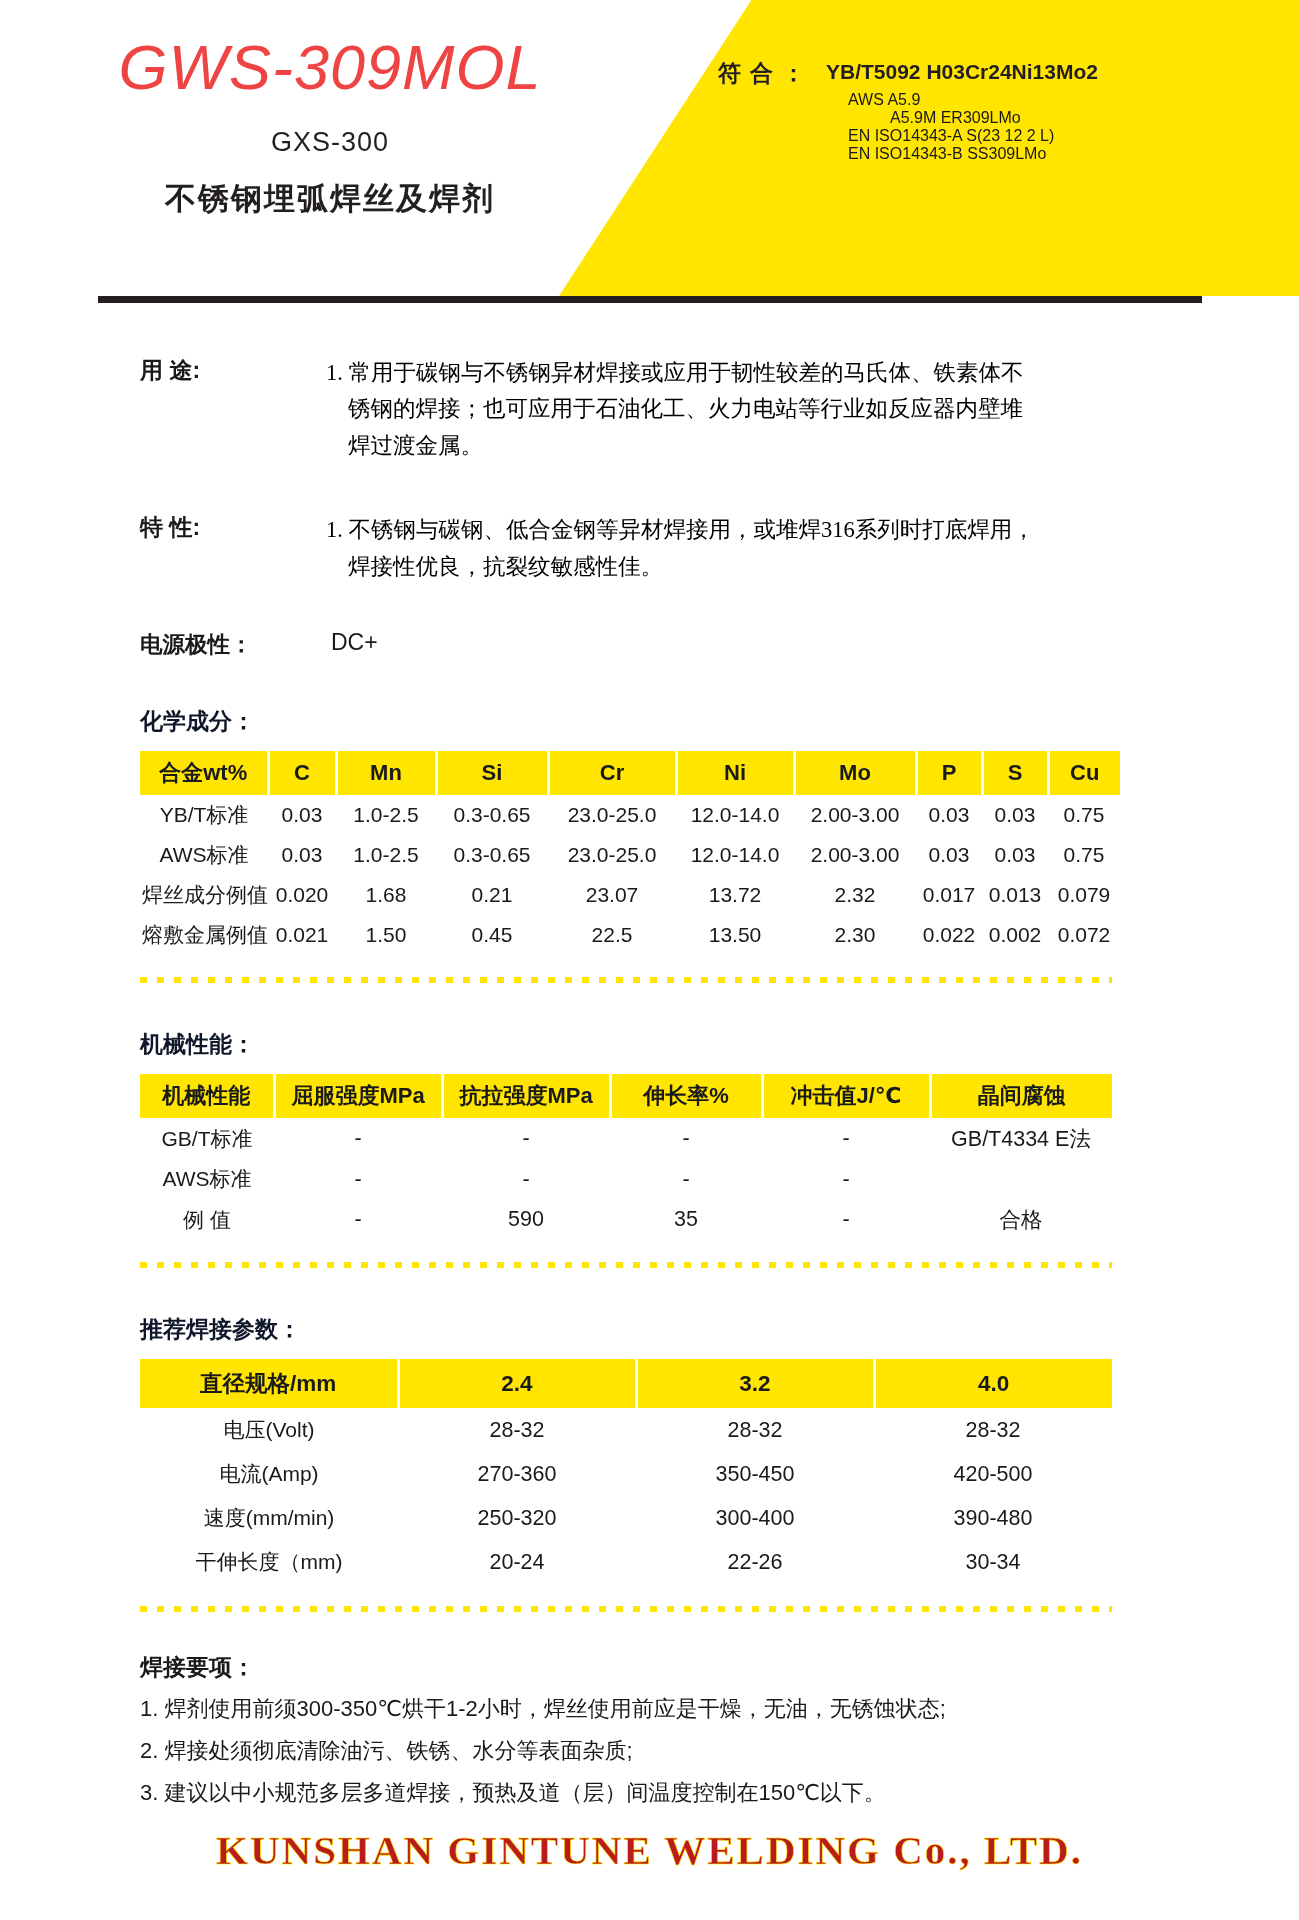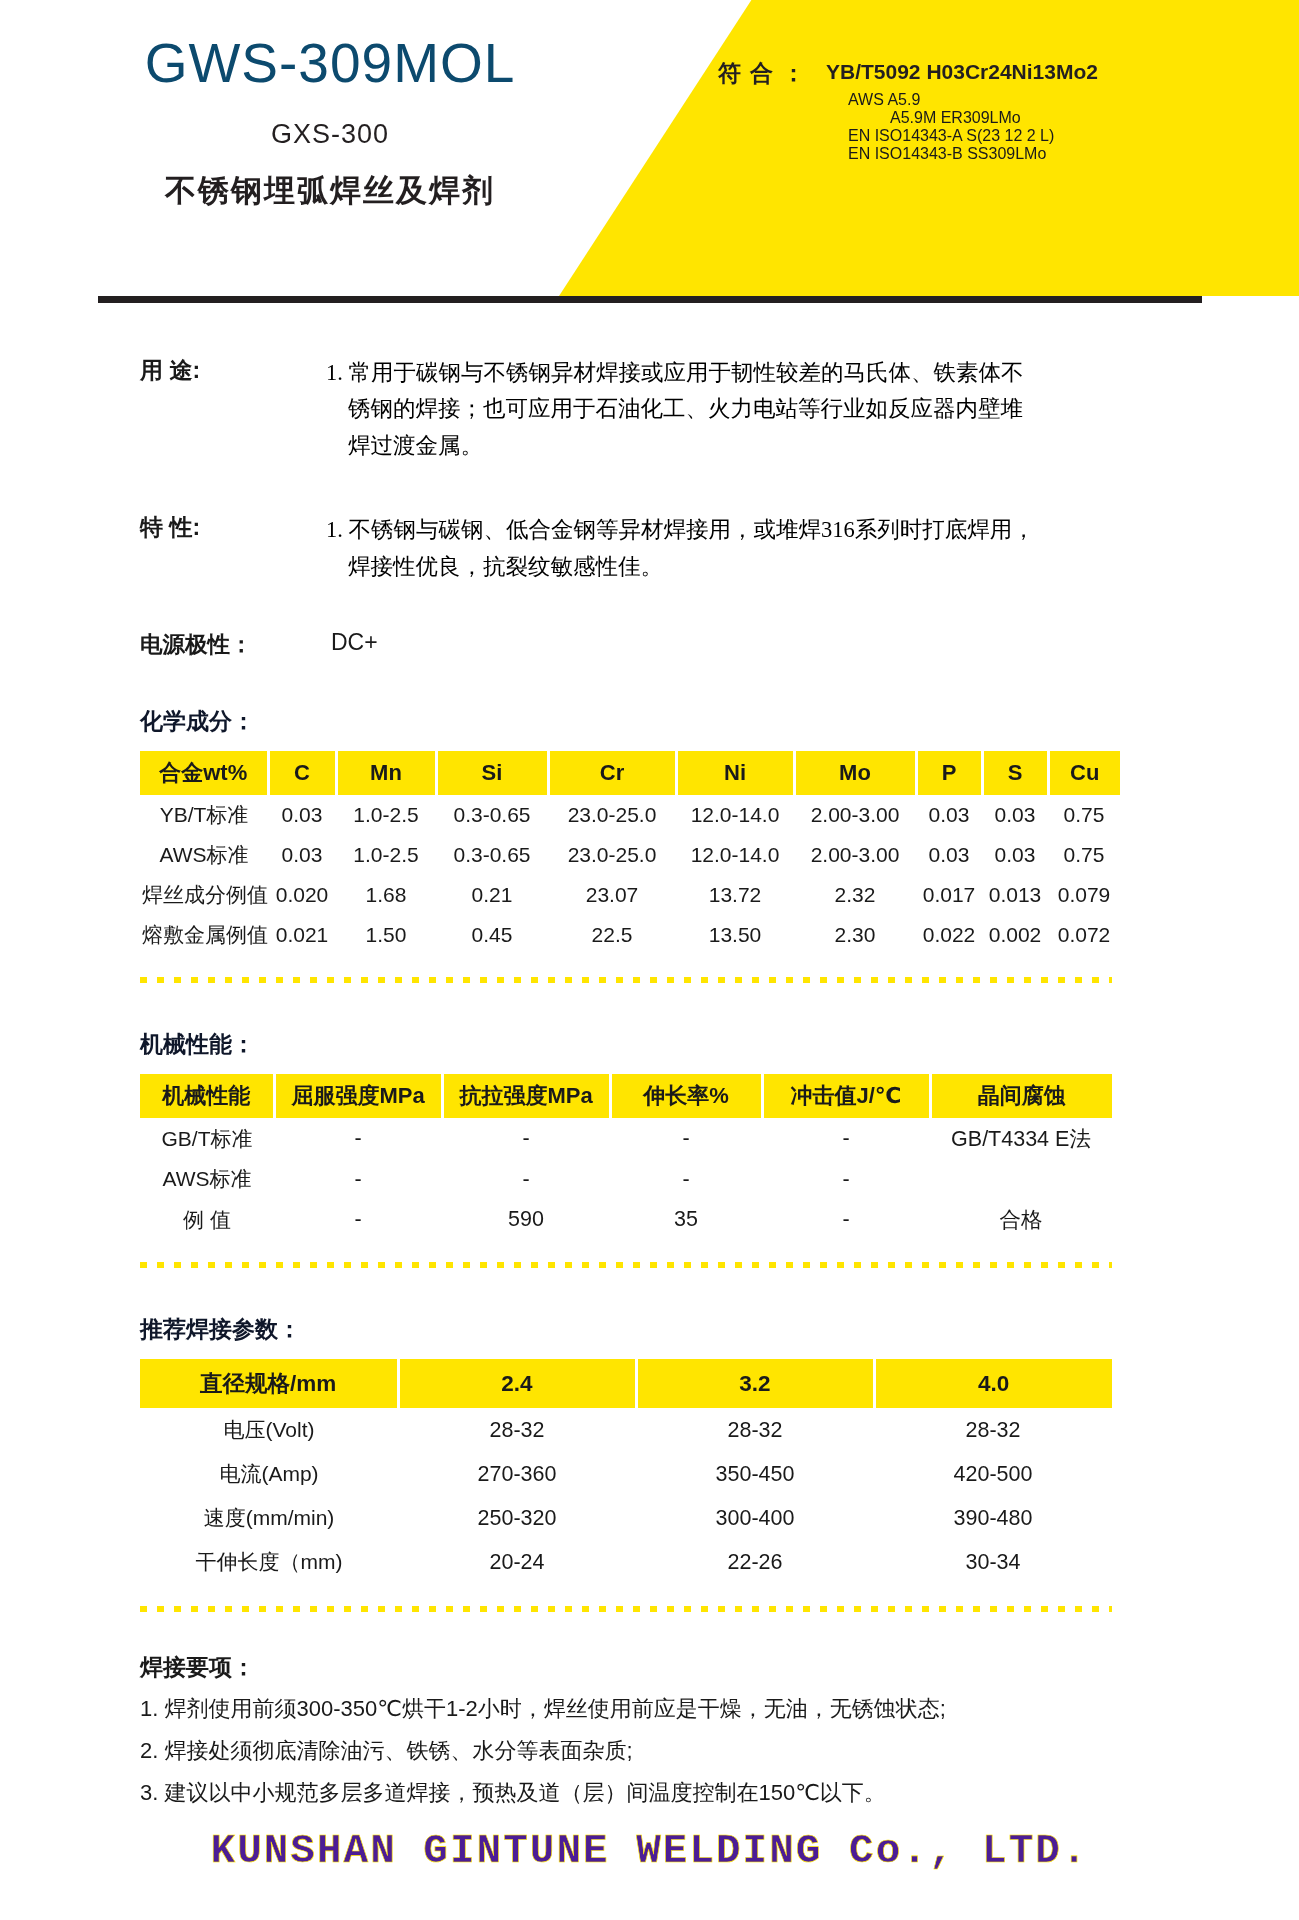--- a/index.html
+++ b/index.html
@@ -35,26 +35,27 @@
     clip-path: polygon(26% 0, 100% 0, 100% 100%, 0 100%);
   }
   .title-block {
     position: absolute;
     top: 36px;
     left: 0;
     width: 660px;
     text-align: center;
   }
   .main-title {
-    font-size: 55px;
+    font-size: 63px;
     font-weight: 500;
     letter-spacing: 1px;
-    color: #0c4a6e;
+    color: #ef4444;
     line-height: 1;
     white-space: nowrap;
+    font-style: italic;
   }
   .sub-title {
     margin-top: 28px;
     font-size: 27px;
     font-weight: 500;
     color: #231f20;
     letter-spacing: 1px;
   }
   .cn-title {
     margin-top: 20px;
@@ -206,23 +207,23 @@
   .footer {
     position: absolute;
     left: 0;
     bottom: 46px;
     width: 1299px;
     text-align: center;
   }
   .footer-text {
     font-size: 41px;
     font-weight: 700;
-    color: #4c1d95;
+    color: #b91c1c;
     letter-spacing: 2px;
-    font-family: Liberation Mono, monospace;
+    font-family: Liberation Serif, serif;
     -webkit-text-stroke: 0.6px #FFE500;
   }
 </style>
 </head>
 <body>
 
 <div class="page">
 
   <div class="header">
     <div class="yellow-wedge"></div>

